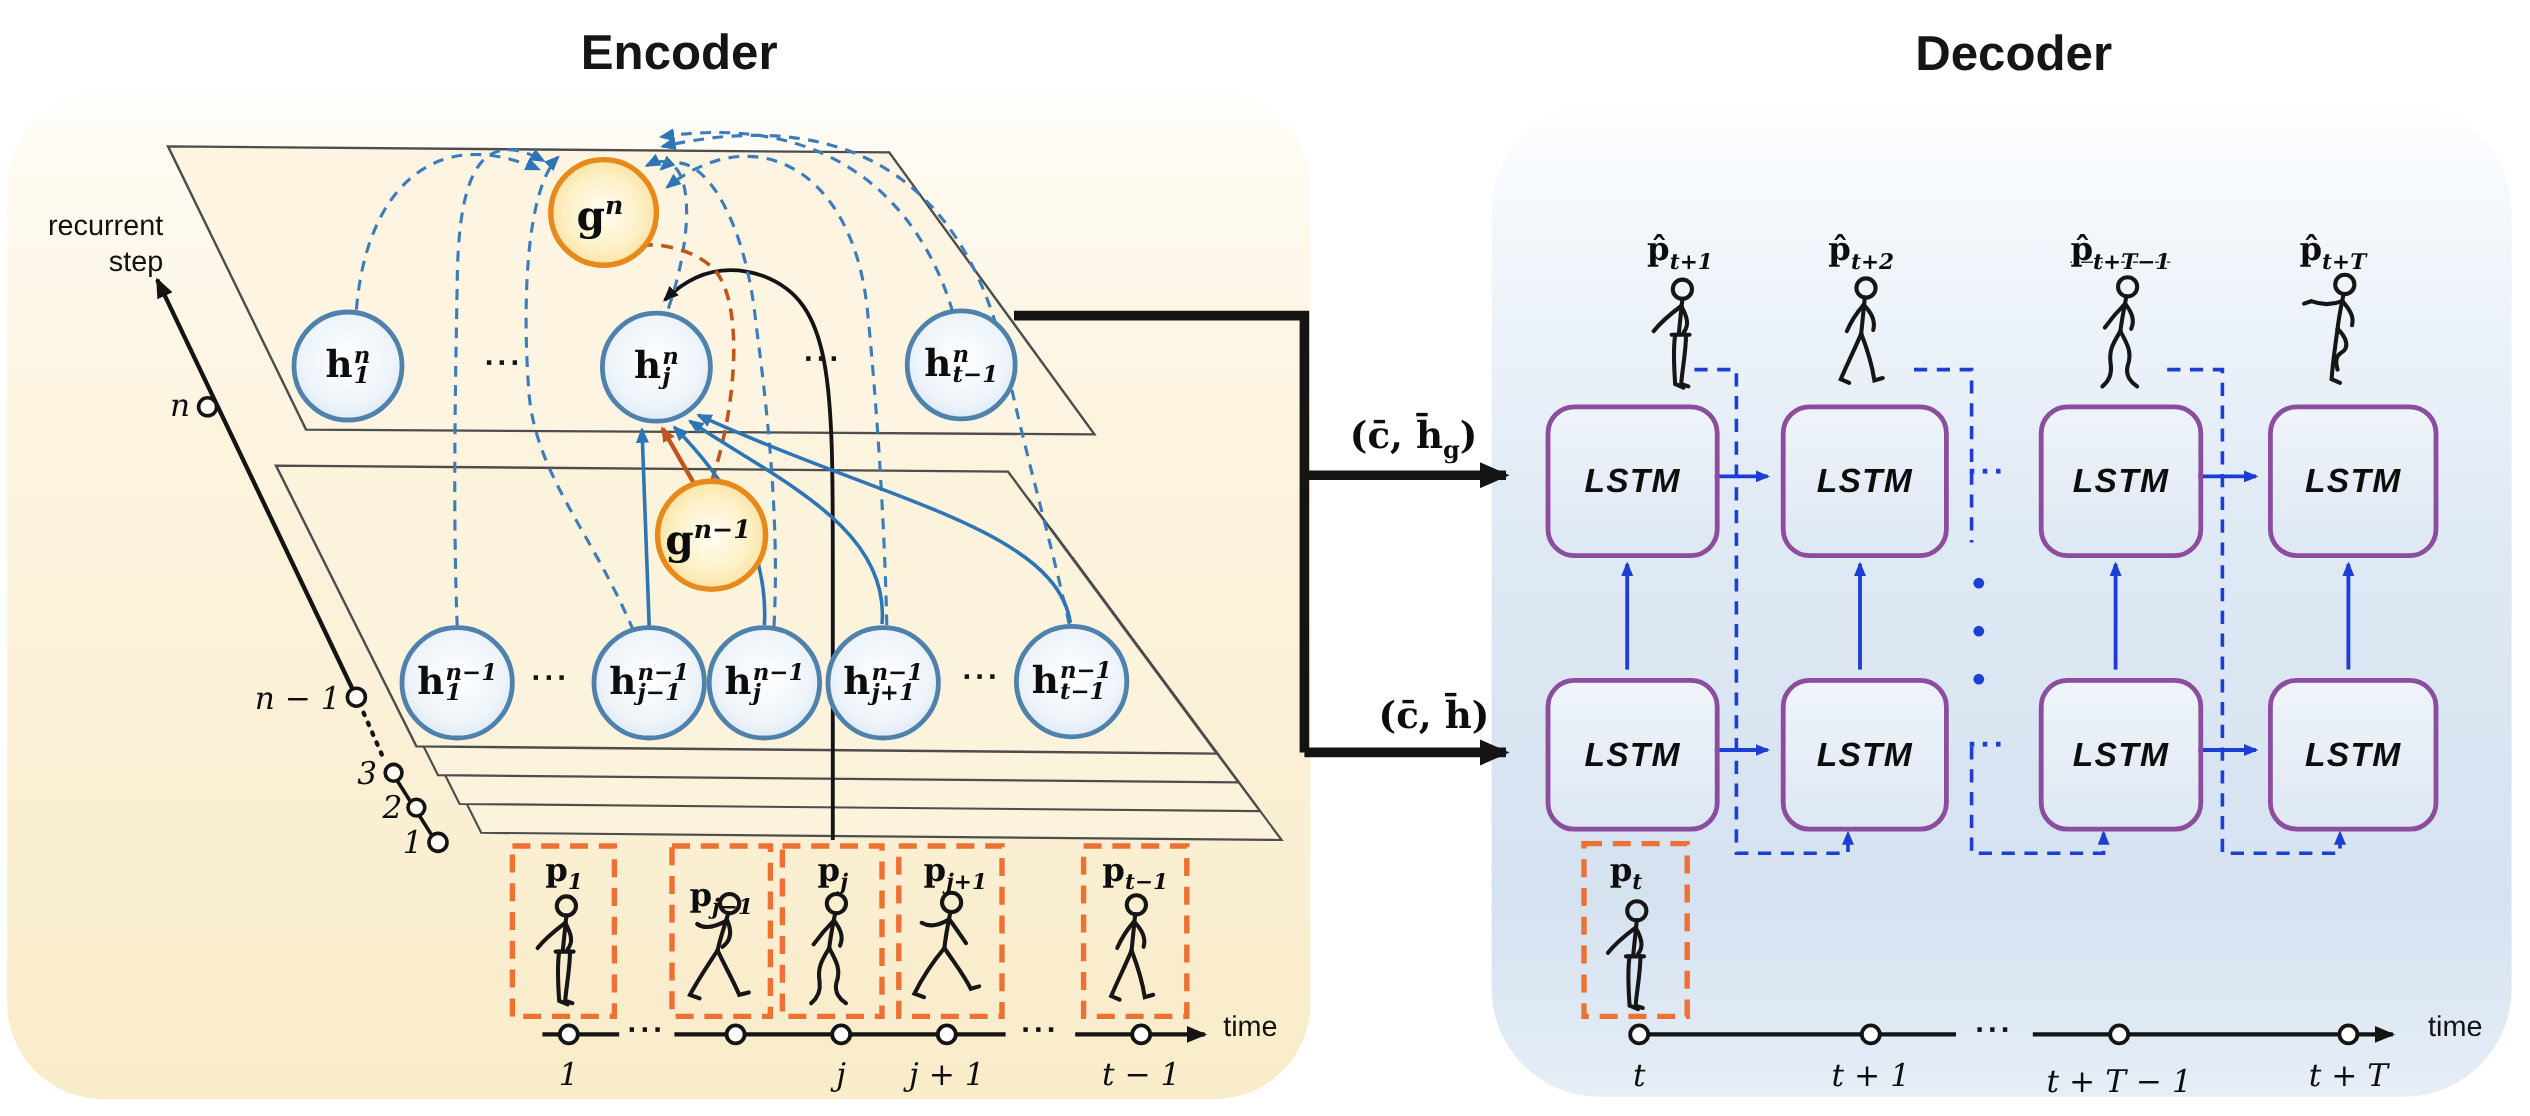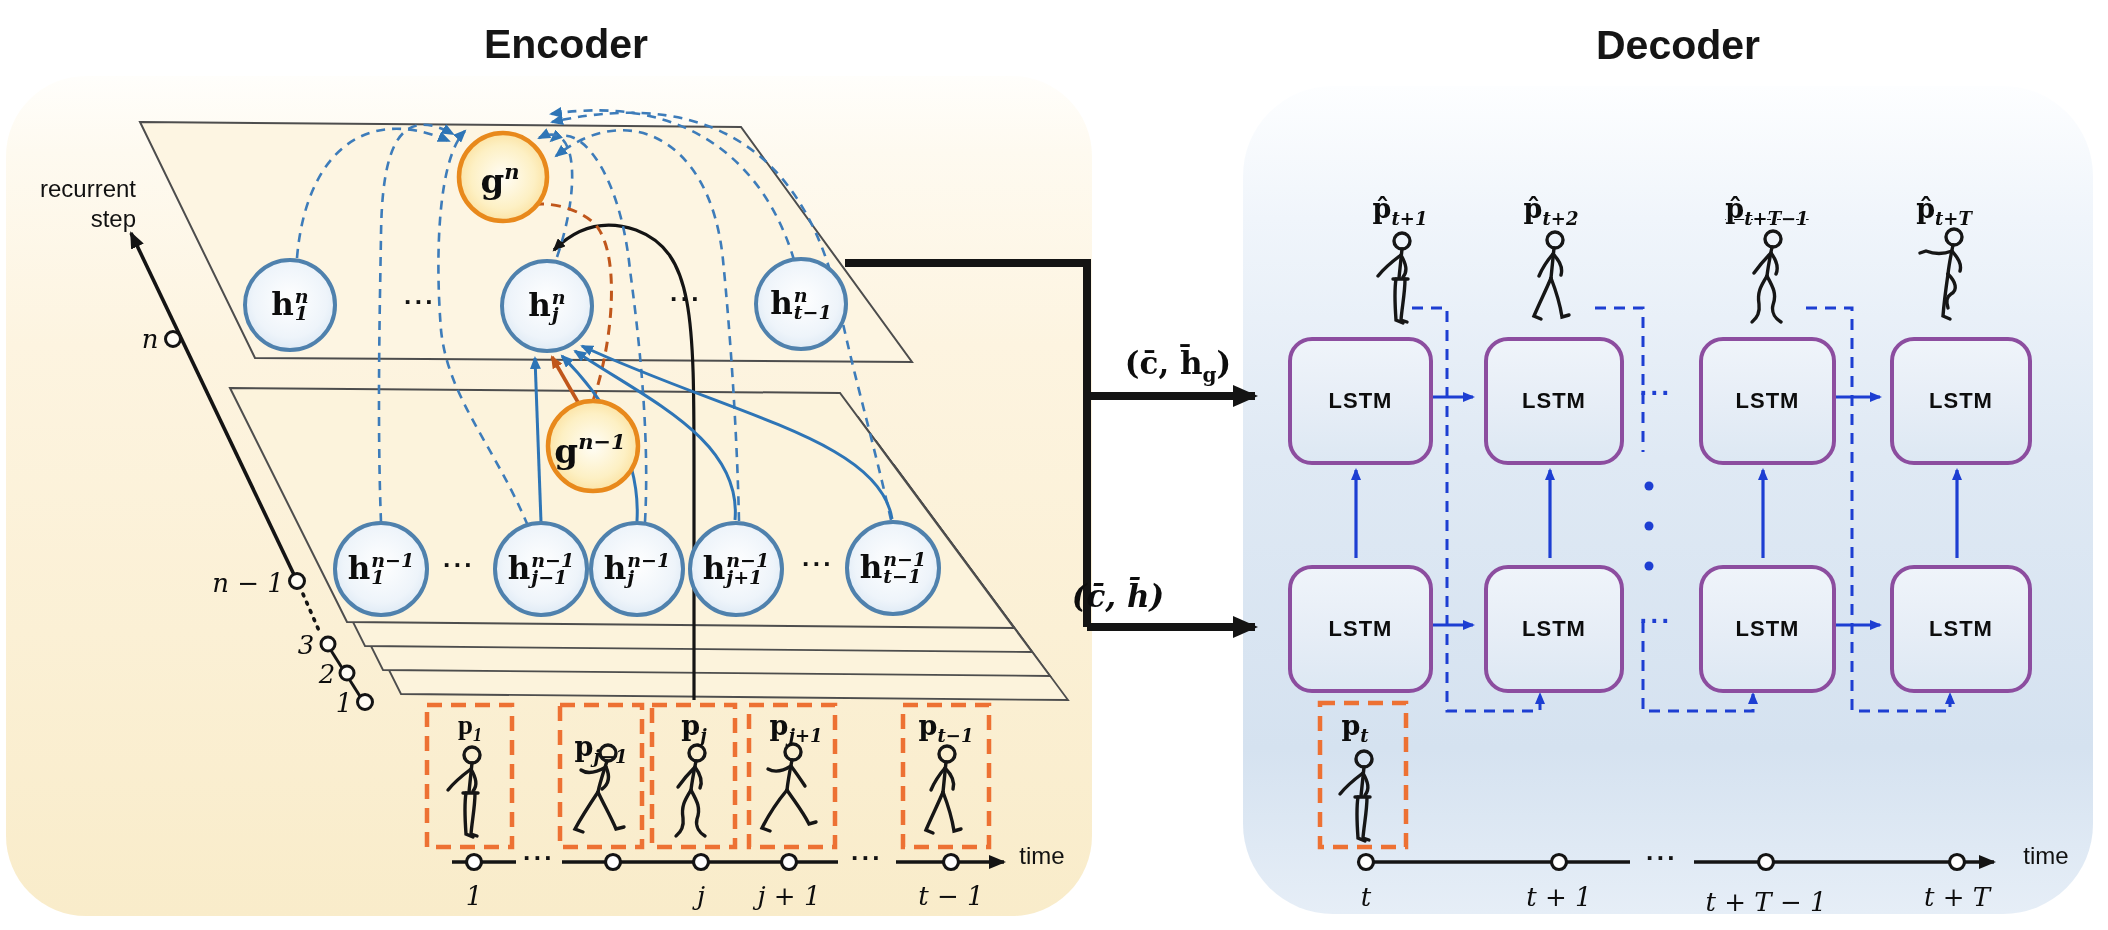--- a/index.html
+++ b/index.html
@@ -18,22 +18,22 @@
   .gl sup{font-size:21px;font-style:italic;vertical-align:14px;}
   .pl .base{font-size:27px;line-height:1;}
   .pl sub{font-size:18px;font-style:italic;vertical-align:-7px;}
   .tick{font-family:"DejaVu Serif",serif;font-style:italic;font-weight:normal;
         font-size:26px;color:#0d0d0d;}
   .xfer{font-size:31px;}
   .xfer sub{font-size:20px;font-style:normal;vertical-align:-8px;}
   .lstm-box{position:absolute;border:4px solid #8c4d9f;border-radius:24px;
             background:linear-gradient(180deg,#eff4fa 0%,#e6edf6 55%,#dde8f3 100%);
             display:flex;align-items:center;justify-content:center;}
-  .lstm-box span{font-family:"Liberation Sans",sans-serif;font-weight:bold;
-                 font-size:22px;color:#0d0d0d;letter-spacing:1px;}
+  .lstm-box span{font-family:"Liberation Sans",sans-serif;font-weight:bold;font-style:italic;
+                 font-size:28px;color:#0d0d0d;letter-spacing:1px;}
   .bdots{font-weight:bold;font-size:27px;color:#1d3ed2;letter-spacing:2px;}
   .kdots{font-weight:bold;font-size:26px;color:#111;letter-spacing:2px;}
   .rlab{text-align:right;line-height:1.25;}
 </style>
 </head>
 <body>
 
 <div class="stage">
 
 <svg width="2108" height="930" viewBox="0 0 2108 930">
@@ -364,37 +364,37 @@
         <span>n−1</span>
         <span>t−1</span>
       </span>
     </div>
 
 <div class="lbl kdots" style="left:420px;top:302px;">···</div>
 <div class="lbl kdots" style="left:686px;top:299px;">···</div>
 <div class="lbl kdots" style="left:459px;top:565px;">···</div>
 <div class="lbl kdots" style="left:818px;top:564px;">···</div>
 
-<div class="lbl math pl" style="left:470px;top:729px;font-family:Liberation Serif, serif;"><span class="base">p</span><sub>1</sub></div>
+<div class="lbl math pl" style="left:470px;top:729px;"><span class="base">p</span><sub>1</sub></div>
 <div class="lbl math pl" style="left:601px;top:729px;margin-top:21px;"><span class="base">p</span><sub>j−1</sub></div>
 <div class="lbl math pl" style="left:694px;top:729px;"><span class="base">p</span><sub>j</sub></div>
 <div class="lbl math pl" style="left:796px;top:729px;"><span class="base">p</span><sub>j+1</sub></div>
 <div class="lbl math pl" style="left:946px;top:729px;"><span class="base">p</span><sub>t−1</sub></div>
 
 <div class="lbl tick" style="left:474px;top:896px;">1</div>
 <div class="lbl tick" style="left:613px;top:944px;">j − 1</div>
 <div class="lbl tick" style="left:701px;top:896px;">j</div>
 <div class="lbl tick" style="left:789px;top:896px;">j + 1</div>
 <div class="lbl tick" style="left:951px;top:896px;">t − 1</div>
 <div class="lbl kdots" style="left:539px;top:858px;">···</div>
 <div class="lbl kdots" style="left:867px;top:858px;">···</div>
 <div class="lbl sans" style="left:1042px;top:856px;">time</div>
 
 <div class="lbl math xfer" style="left:1178px;top:366px;"><span>(c̄, h̄</span><sub>g</sub><span>)</span></div>
-<div class="lbl math xfer" style="left:1118px;top:599px;font-style:italic;"><span>(c̄, h̄</span><sub></sub><span>)</span></div>
+<div class="lbl math xfer" style="left:1195px;top:599px;"><span>(c̄, h̄</span><sub></sub><span>)</span></div>
 
 <div class="lbl math pl" style="left:1400px;top:212px;"><span class="base">p̂</span><sub>t+1</sub></div>
 <div class="lbl math pl" style="left:1551px;top:212px;"><span class="base">p̂</span><sub>t+2</sub></div>
 <div class="lbl math pl" style="left:1767px;top:212px;text-decoration:underline;"><span class="base">p̂</span><sub>t+T−1</sub></div>
 <div class="lbl math pl" style="left:1944px;top:212px;"><span class="base">p̂</span><sub>t+T</sub></div>
 
 <div class="lbl bdots" style="left:1656px;top:393px;">···</div>
 <div class="lbl bdots" style="left:1656px;top:621px;">···</div>
 
 <div class="lbl math pl" style="left:1355px;top:729px;"><span class="base">p</span><sub>t</sub></div>

